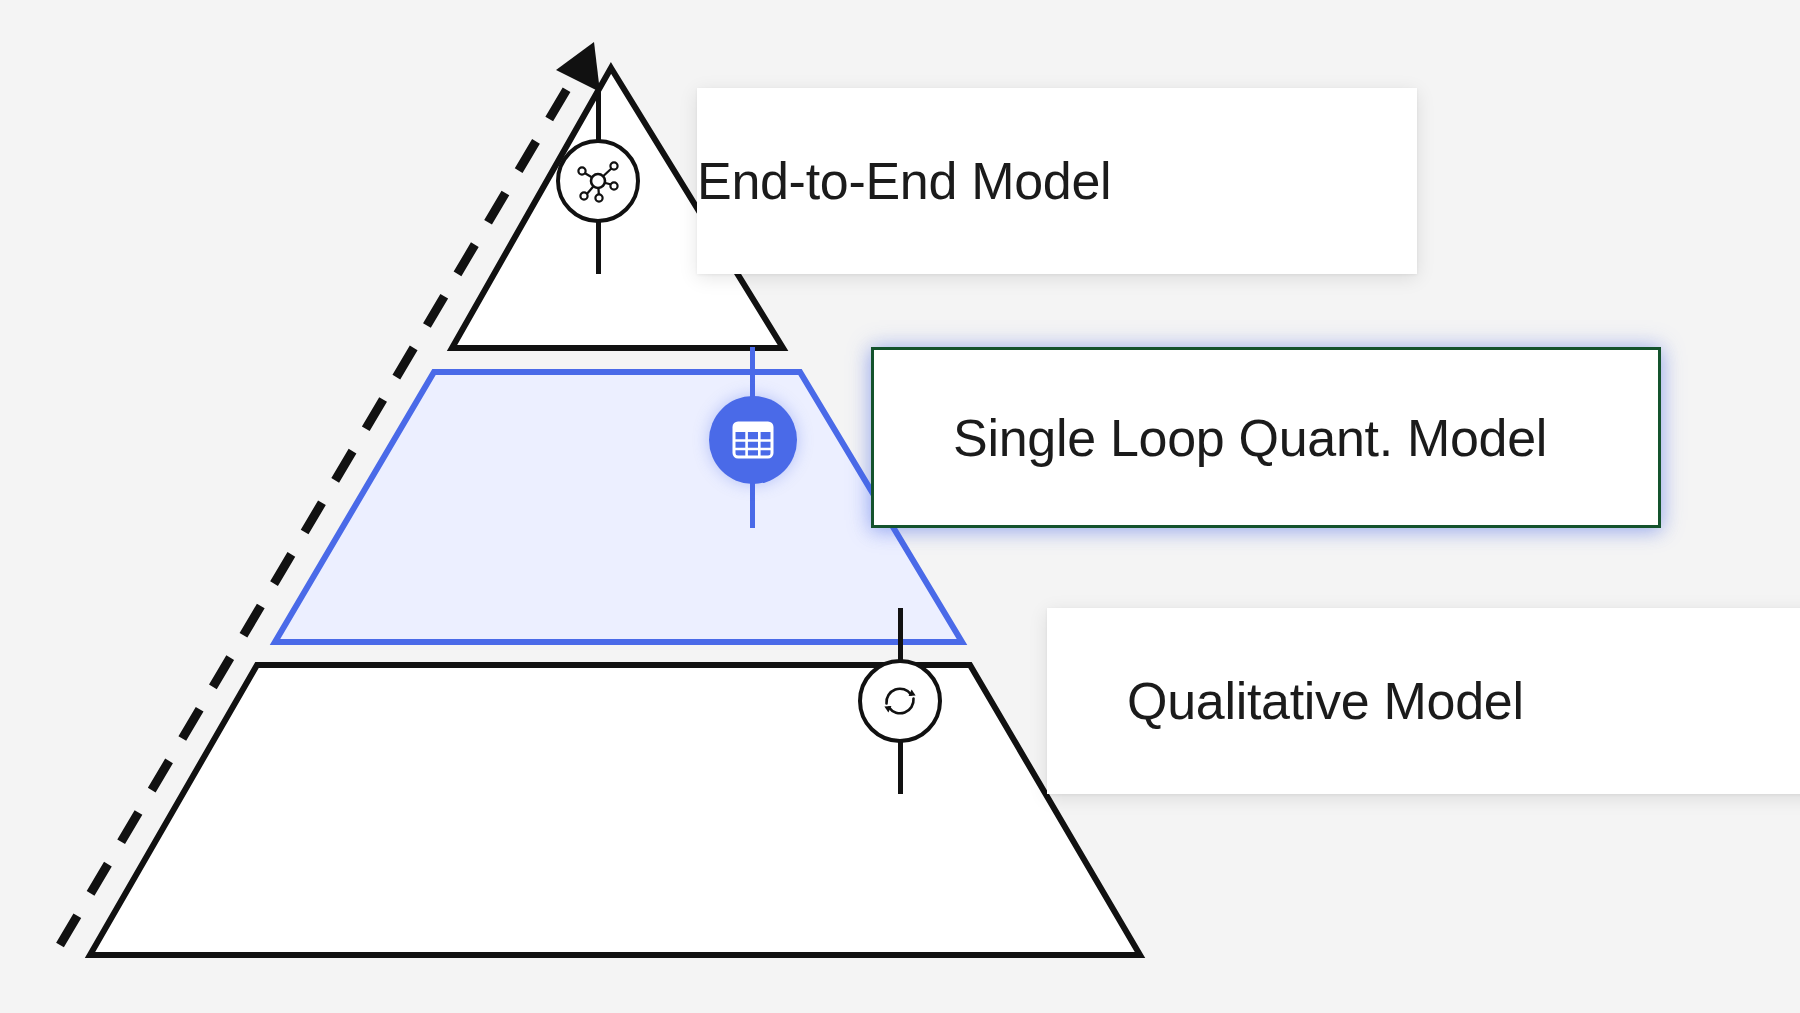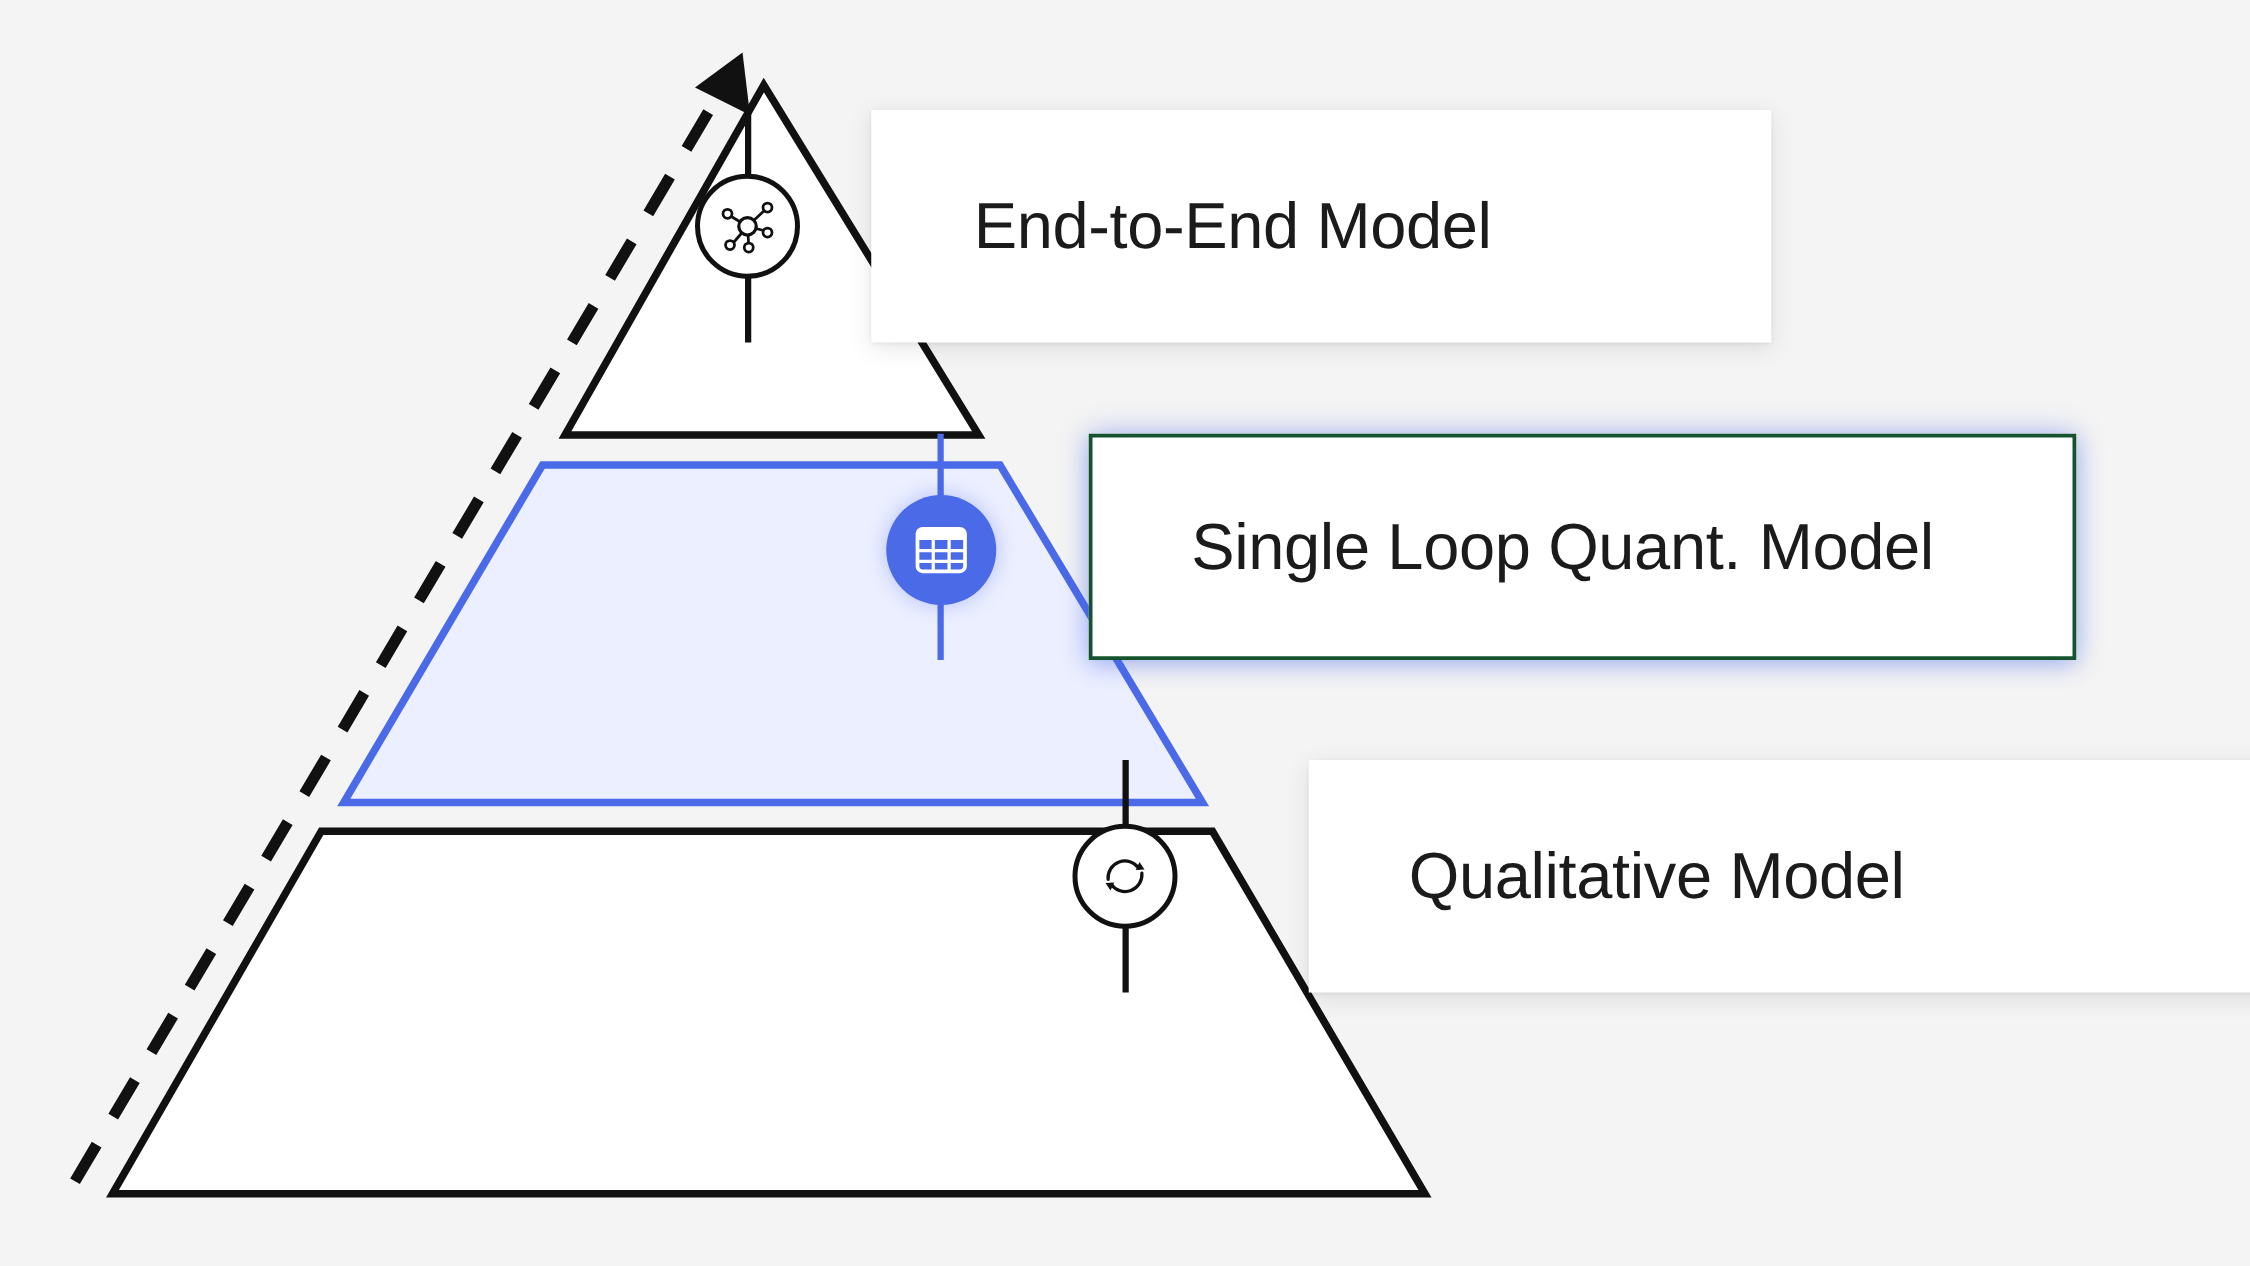--- a/index.html
+++ b/index.html
@@ -46,21 +46,20 @@
     white-space: nowrap;
     line-height: 1;
   }
 
   
   #card-end-to-end {
     left: 697px;
     top: 88px;
     width: 720px;
     height: 186px;
-    padding-left: 82px;
   }
   
   #card-single-loop {
     left: 871px;
     top: 347px;
     width: 790px;
     height: 181px;
     padding-left: 79px;
   }
   

